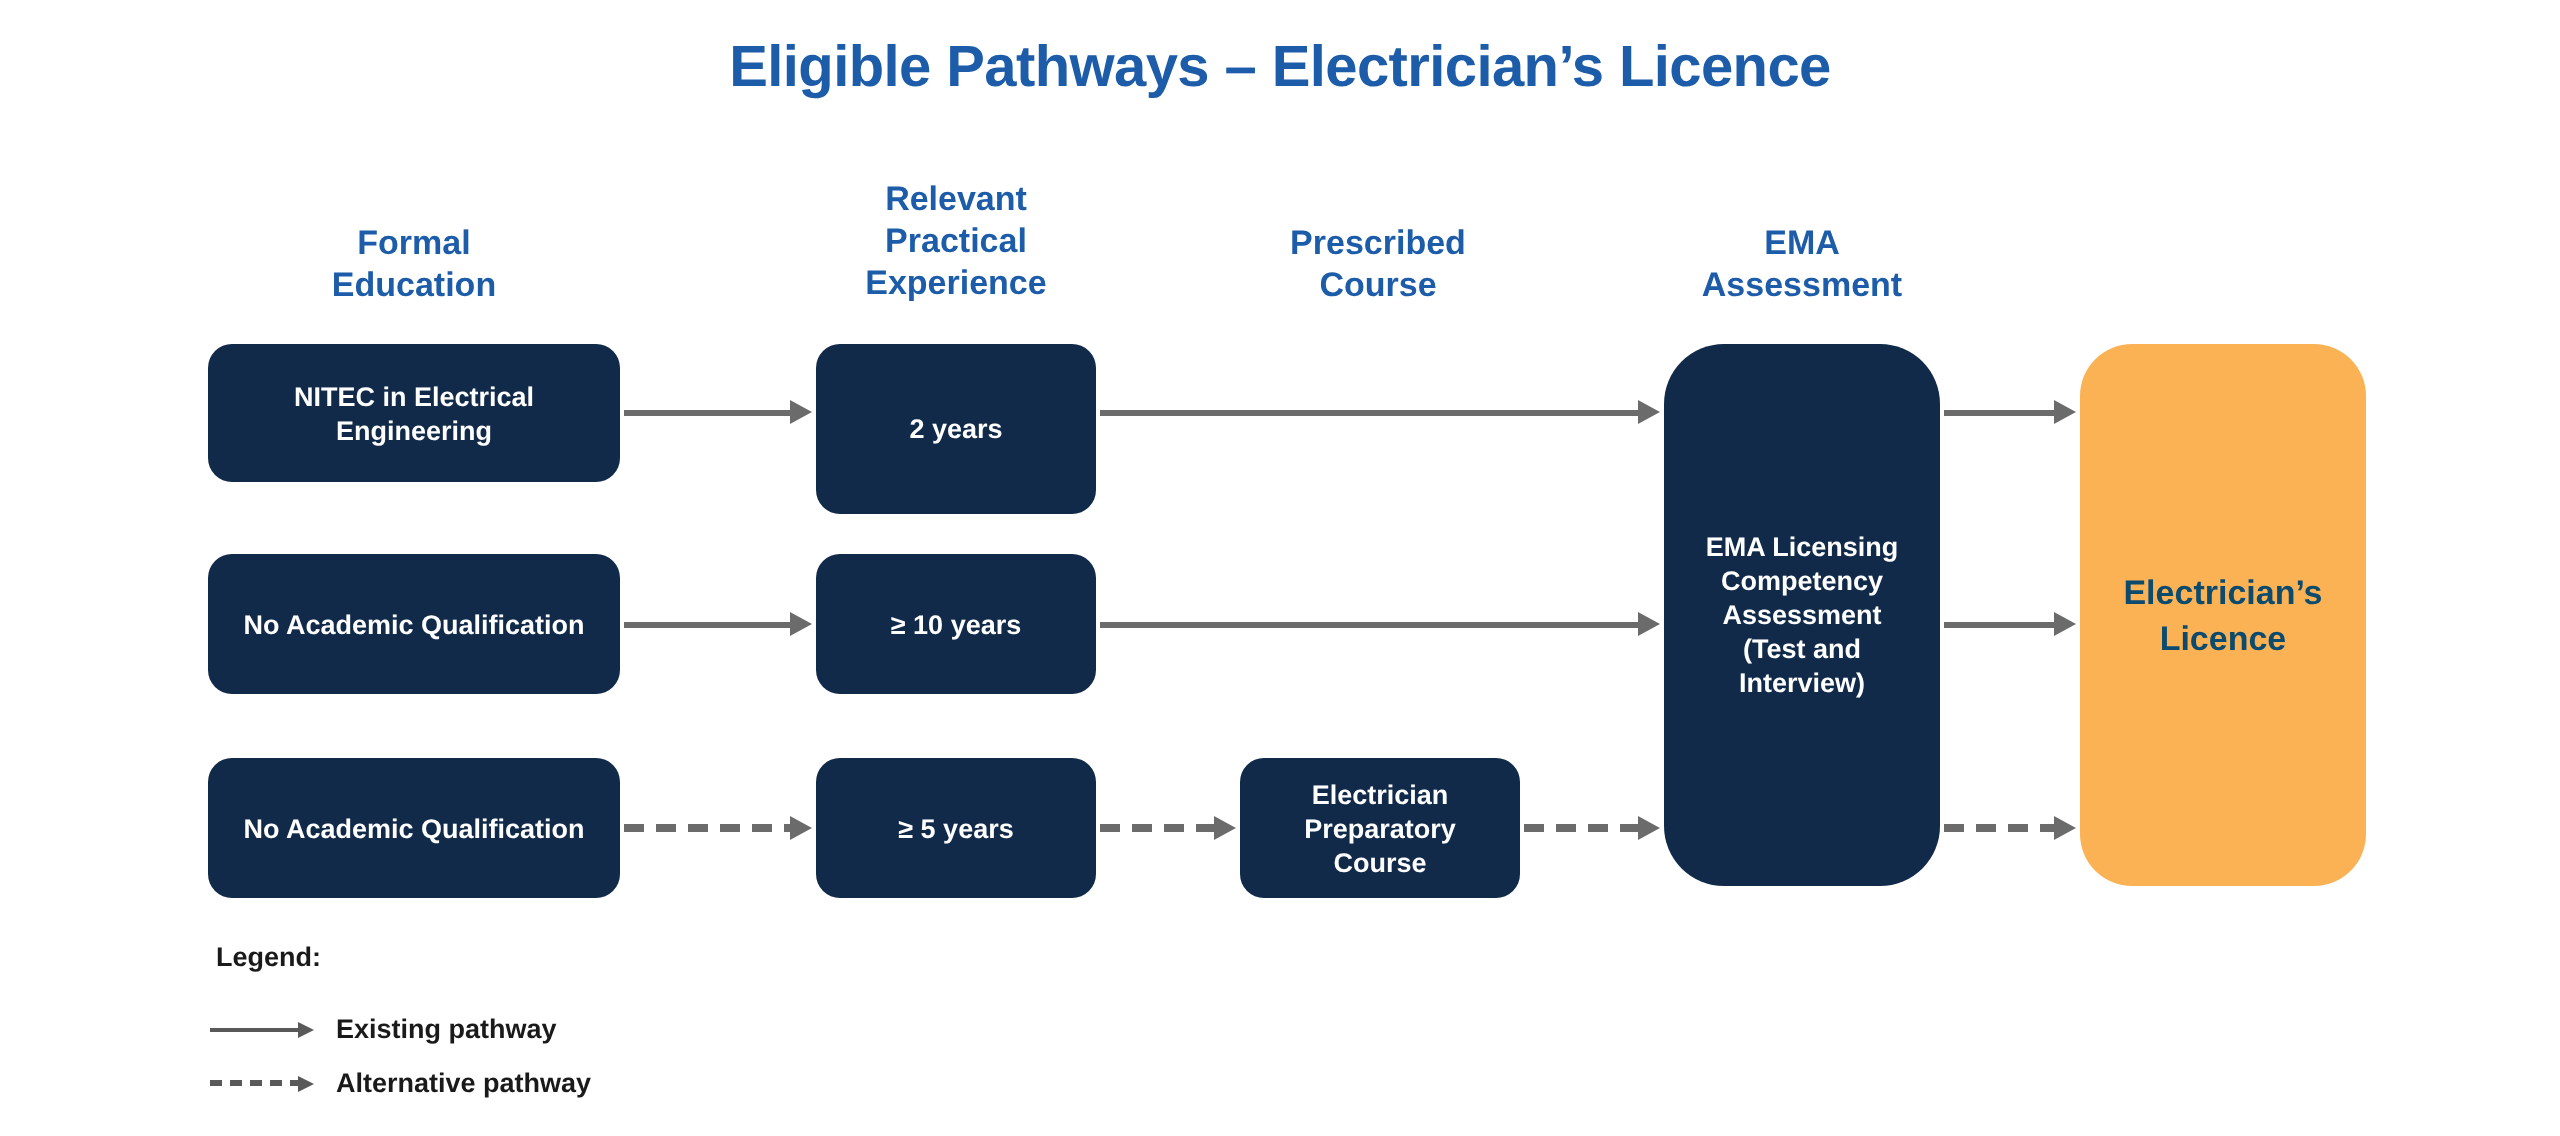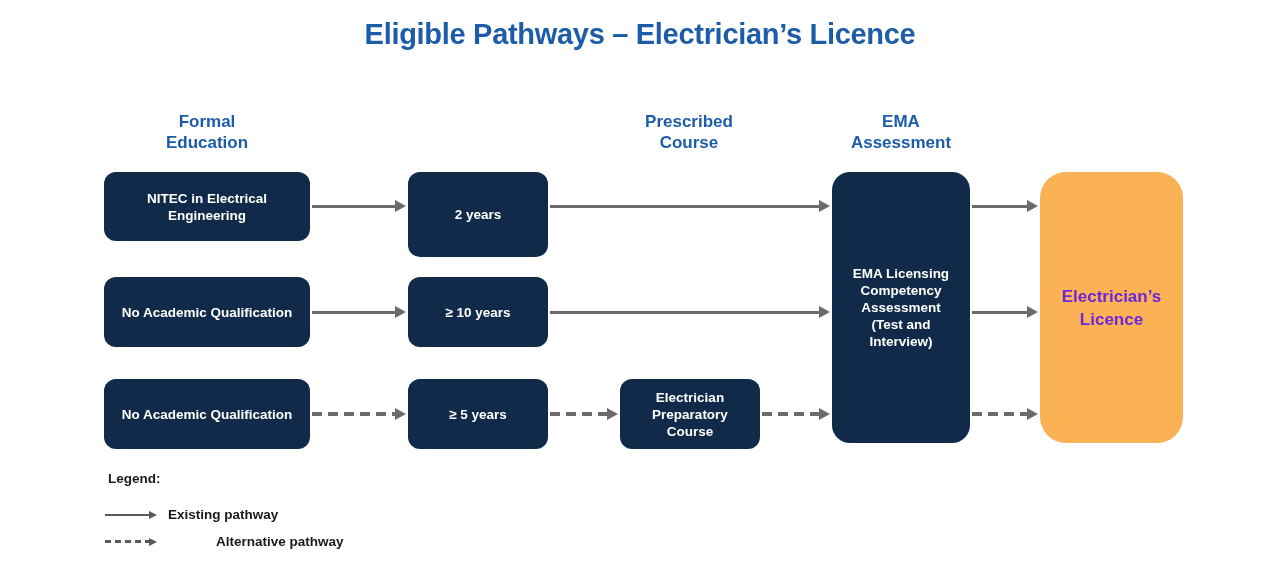--- a/index.html
+++ b/index.html
@@ -28,24 +28,24 @@
   .node{
     position:absolute;
     background:#112A49;
     border-radius:12px;
     color:#ffffff;
     display:flex;align-items:center;justify-content:center;
     text-align:center;
     font-size:13.5px;font-weight:600;line-height:17px;
     white-space:pre-line;
   }
-  .node.tall{border-radius:18px;}
+  .node.tall{border-radius:30px;}
   .node.licence{
     background:#FBB255;
-    color:#6d28d9;
+    color:#0c4a6e;
     font-size:17px;font-weight:bold;line-height:23px;
     border-radius:26px;
   }
   .arrow{
     position:absolute;height:12px;
     display:flex;align-items:center;
   }
   .arrow .line{flex:1;height:3px;background:#6B6B6B;}
   .arrow.dashed .line{
     height:4px;background:none;
@@ -84,20 +84,23 @@
 </style>
 </head>
 <body>
 
 <div class="canvas">
 
   <div class="title">Eligible Pathways – Electrician’s Licence</div>
 
   <div class="col-header" style="left:127px;top:111px;width:160px;">Formal
 Education</div>
+  <div class="col-header" style="left:398px;top:89px;width:160px;">Relevant
+Practical
+Experience</div>
   <div class="col-header" style="left:609px;top:111px;width:160px;">Prescribed
 Course</div>
   <div class="col-header" style="left:811px;top:111px;width:180px;">EMA
 Assessment</div>
 
   <div class="node" style="left:104px;top:172px;width:206px;height:69px;">NITEC in Electrical
 Engineering</div>
   <div class="arrow" style="left:312px;top:200px;width:94px;">
       <span class="line"></span>
       <span class="head"></span>
@@ -160,21 +163,21 @@
 Licence</div>
 
   <div class="legend-title">Legend:</div>
   <div class="legend-item" style="top:507px;">
     <span class="legend-arrow">
         <span class="line"></span>
         <span class="head"></span>
       </span>
     <span class="legend-label">Existing pathway</span>
   </div>
-  <div class="legend-item" style="top:534px;gap:48px;">
+  <div class="legend-item" style="top:534px;">
     <span class="legend-arrow dashed">
         <span class="line"></span>
         <span class="head"></span>
       </span>
     <span class="legend-label">Alternative pathway</span>
   </div>
 
 </div>
 
 </body></html>

